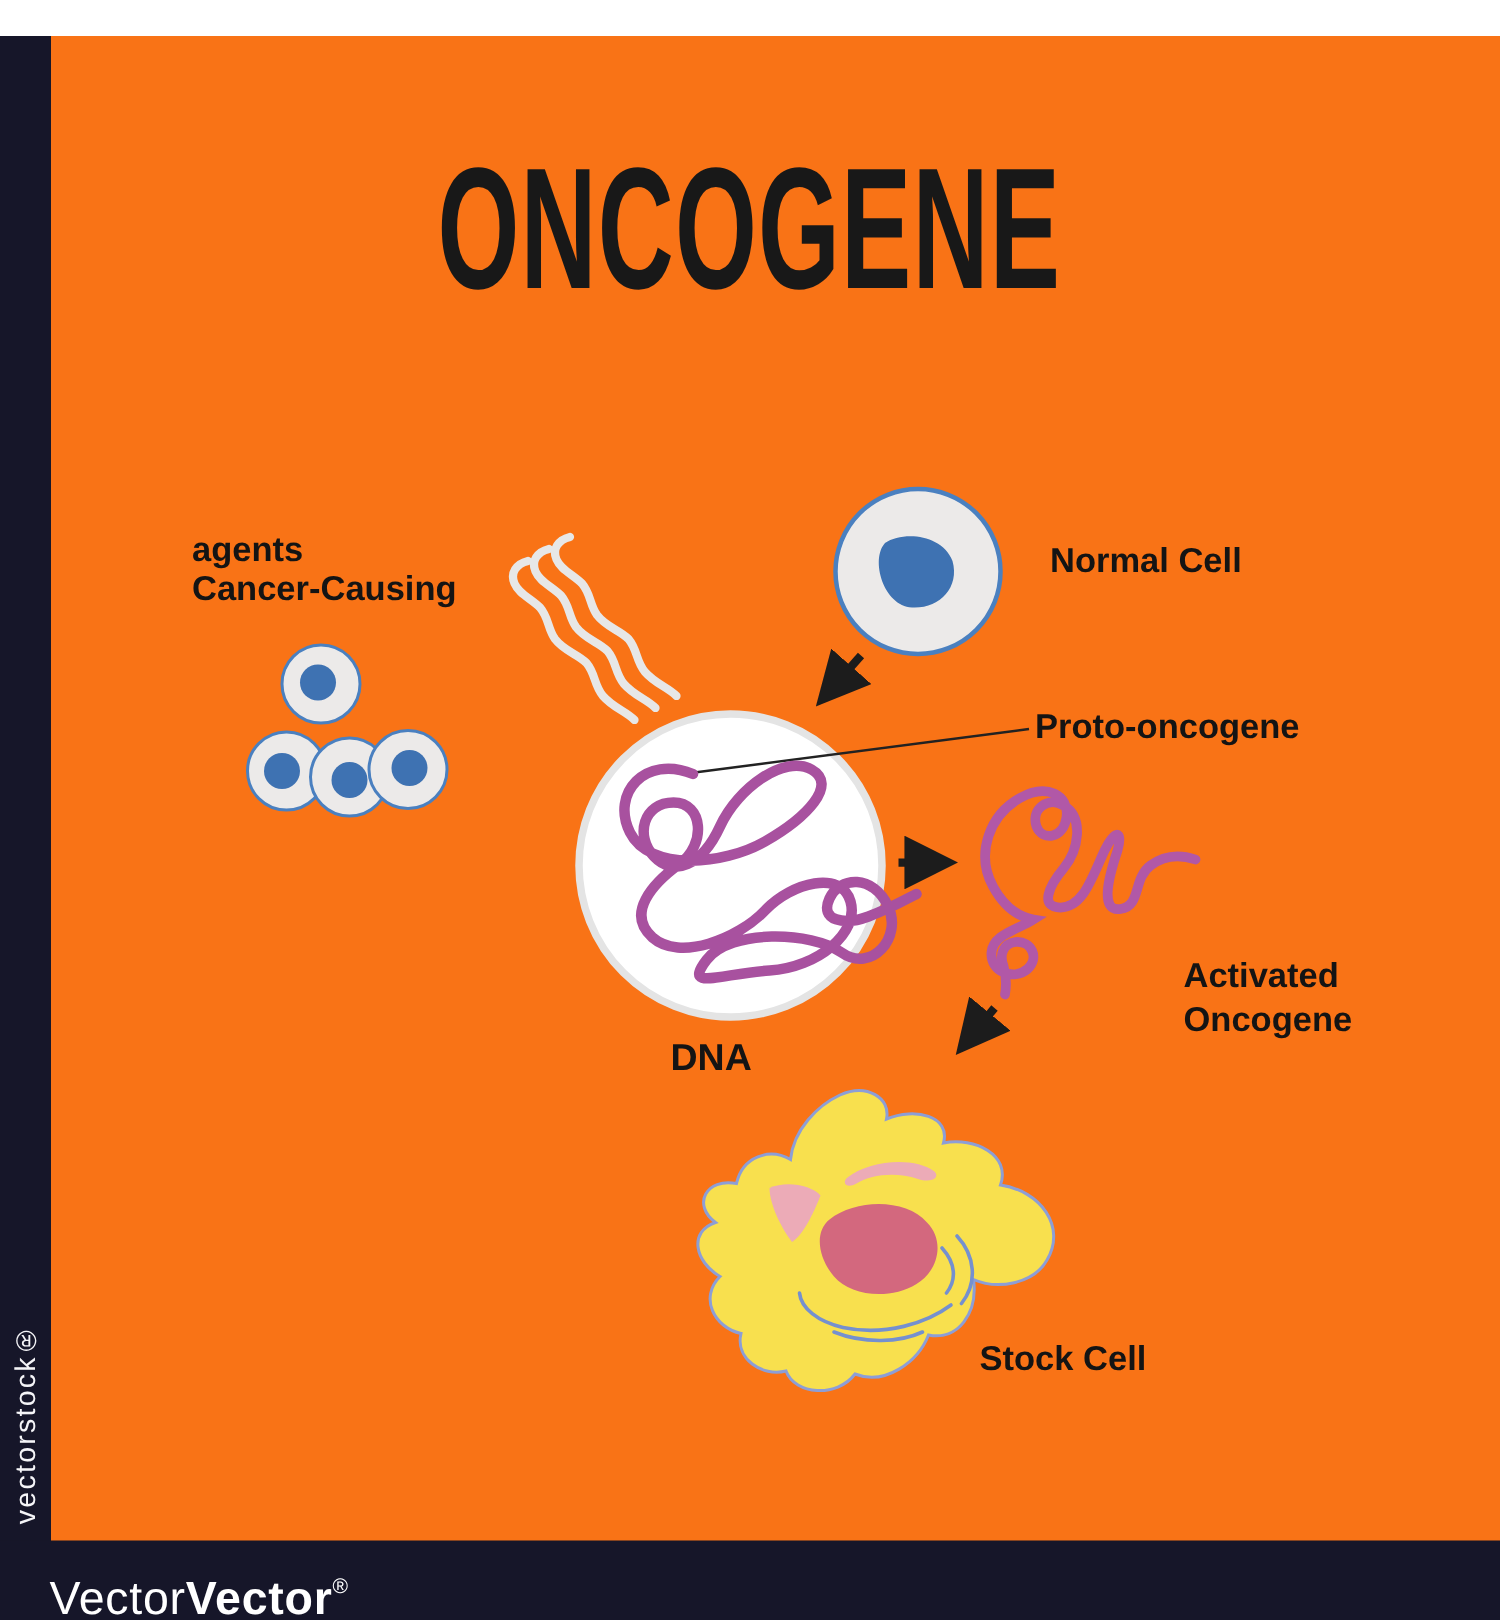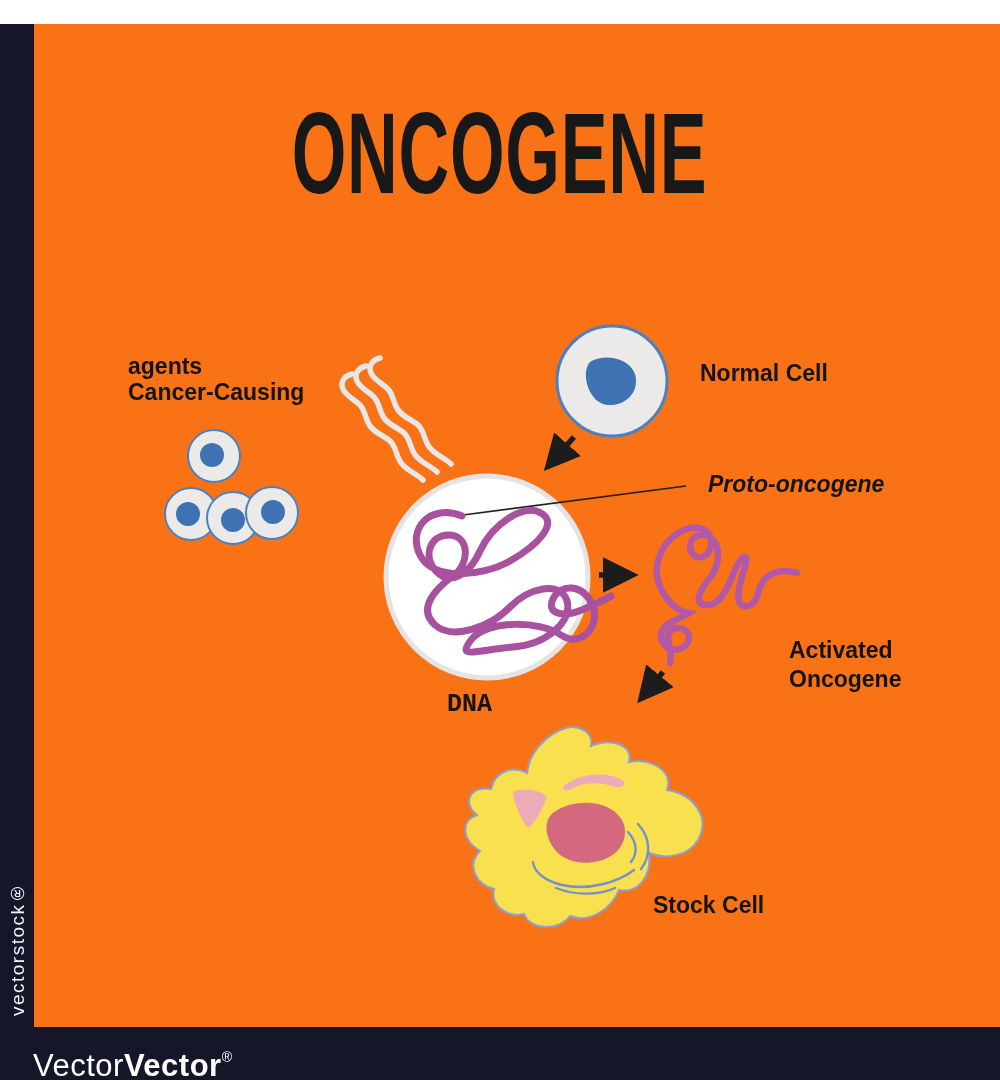--- a/index.html
+++ b/index.html
@@ -15,22 +15,22 @@
   }
   #title-wrap{left:0;right:0;top:72px;text-align:center;}
   #title-text{
     display:inline-block;font-weight:700;font-size:90px;line-height:1;
     letter-spacing:1px;color:#181818;
     transform:scale(0.78,1.28);transform-origin:center top;
   }
   #diagram-svg{left:0;top:0;}
   #agents-label{left:128px;top:329px;}
   #normal-cell-label{left:700px;top:336px;}
-  #proto-label{left:708px;top:447px;font-style:italic;}
-  #dna-label{left:447px;top:667px;font-size:25px;font-family:Liberation Mono, monospace;}
+  #proto-label{left:690px;top:447px;}
+  #dna-label{left:447px;top:667px;font-size:25px;}
   #activated-label{left:789px;top:612px;line-height:1.26;}
   #cancer-cell-label{left:653px;top:868px;}
   
   #side-bar{
     left:0;top:0;width:34px;height:1080px;z-index:5;
   }
   #side-bar-text{
     position:absolute;left:7px;bottom:88px;
     writing-mode:vertical-rl;transform:rotate(180deg);
     color:#f5f5f8;font-size:19px;letter-spacing:1.5px;font-weight:400;

